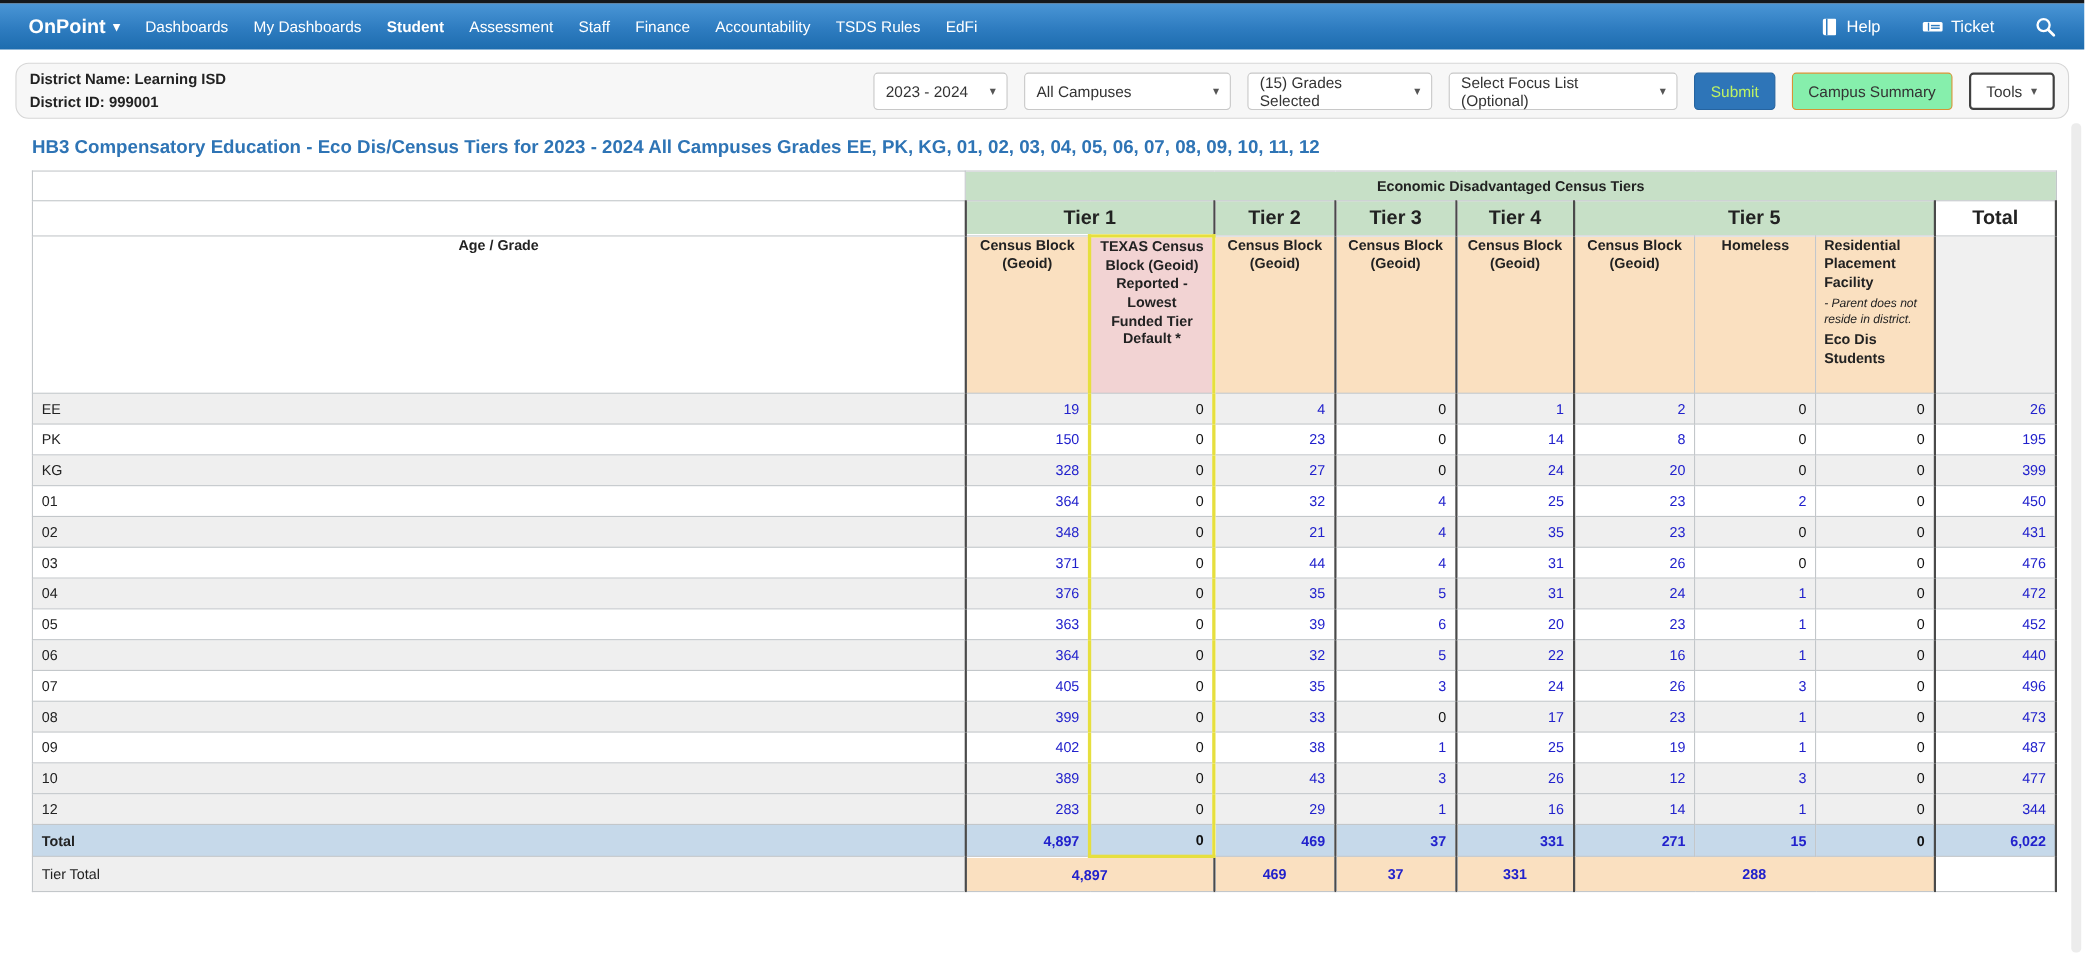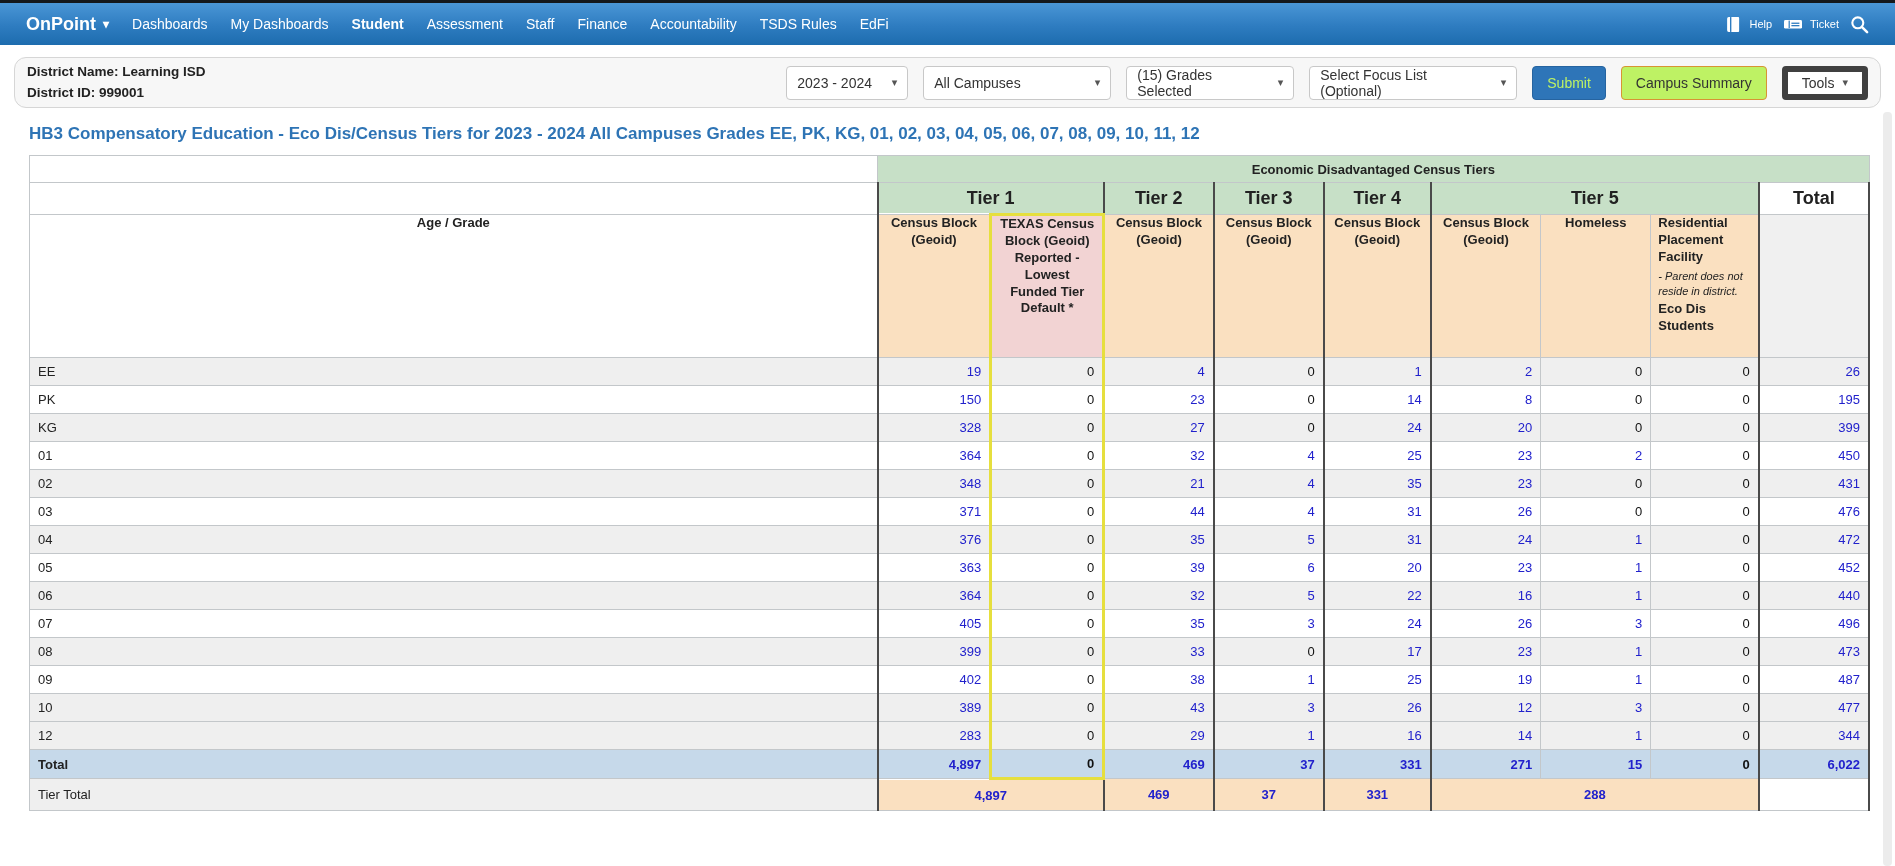--- a/index.html
+++ b/index.html
@@ -12,21 +12,21 @@
   .navbar {
     height:45px; border-top:3px solid #14181c;
     background:linear-gradient(180deg,#4a96d6 0%,#2e7cc0 55%,#1d6cae 100%);
     display:flex; align-items:center; padding:0 26px; color:#fff;
   }
   .nav-left { display:flex; align-items:center; gap:23px; }
   .brand { font-size:18px; font-weight:bold; display:flex; align-items:center; gap:7px; cursor:pointer; }
   .brand .caret { font-size:12px; }
   .nav-item { font-size:14px; cursor:pointer; white-space:nowrap; }
   .nav-item.active { font-weight:bold; }
-  .nav-right { margin-left:auto; display:flex; align-items:center; gap:11px; font-size:11px; }
+  .nav-right { margin-left:auto; display:flex; align-items:center; gap:37px; font-size:15px; }
   .nav-icon-link { display:flex; align-items:center; gap:7px; cursor:pointer; }
   .nav-right svg { display:block; }
   
   .toolbar {
     margin:12px 14px 0 14px; height:51px; background:#f7f7f7;
     border:1px solid #d6d6d6; border-radius:12px;
     display:flex; align-items:center; padding:0 12px;
   }
   .district { font-size:13.5px; font-weight:bold; color:#222; line-height:1.5; }
   .controls { margin-left:auto; display:flex; align-items:flex-start; gap:15px; }
@@ -35,22 +35,22 @@
     display:flex; align-items:center; justify-content:space-between;
     padding:0 10px; font-size:14px; color:#333; cursor:pointer;
   }
   .select .caret { color:#555; font-size:11px; margin-left:10px; }
   .w-year { width:122px; } .w-campus { width:188px; } .w-grades { width:168px; } .w-focus { width:208px; }
   .btn {
     height:34px; border-radius:4px; font-size:14px; display:flex;
     align-items:center; padding:0 14px; cursor:pointer; white-space:nowrap;
   }
   .btn-submit { background:#2e75b8; border:1px solid #2664a0; color:#bef264; }
-  .btn-campus { background:#bef264; border:1px solid #d89334; color:#333; }
-  .btn-tools  { background:#fff; border:6px solid #404040; color:#333; gap:8px; }
+  .btn-campus { background:#86efac; border:1px solid #d89334; color:#333; }
+  .btn-tools  { background:#fff; border:2px solid #404040; color:#333; gap:8px; }
   
   .page-title { margin:16px 0 11px 29px; font-size:17px; font-weight:bold; color:#2e74b5; }
   
   table.tiers {
     border-collapse:collapse; margin-left:29px; table-layout:fixed;
     width:1841px; font-size:13px; color:#222;
   }
   table.tiers td { border:1px solid #c3c7ca; padding:0 8px; overflow:hidden; }
   .blank-cell { background:#fff; }
   .banner-cell { background:#c7e0c7; text-align:center; font-weight:bold; height:27px; font-size:13px; }

